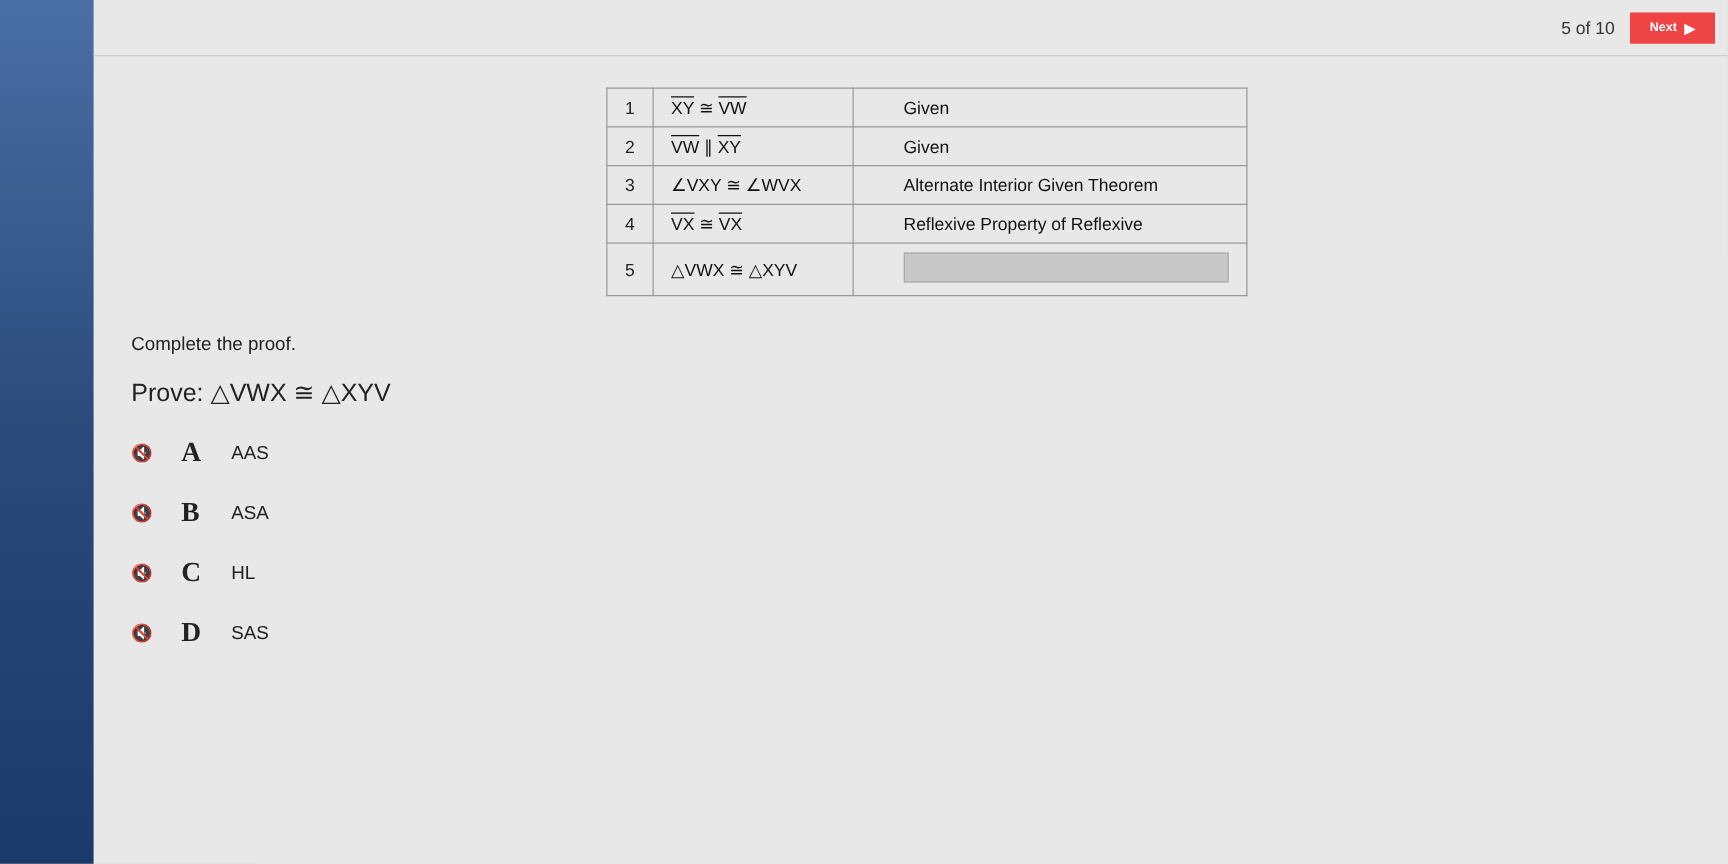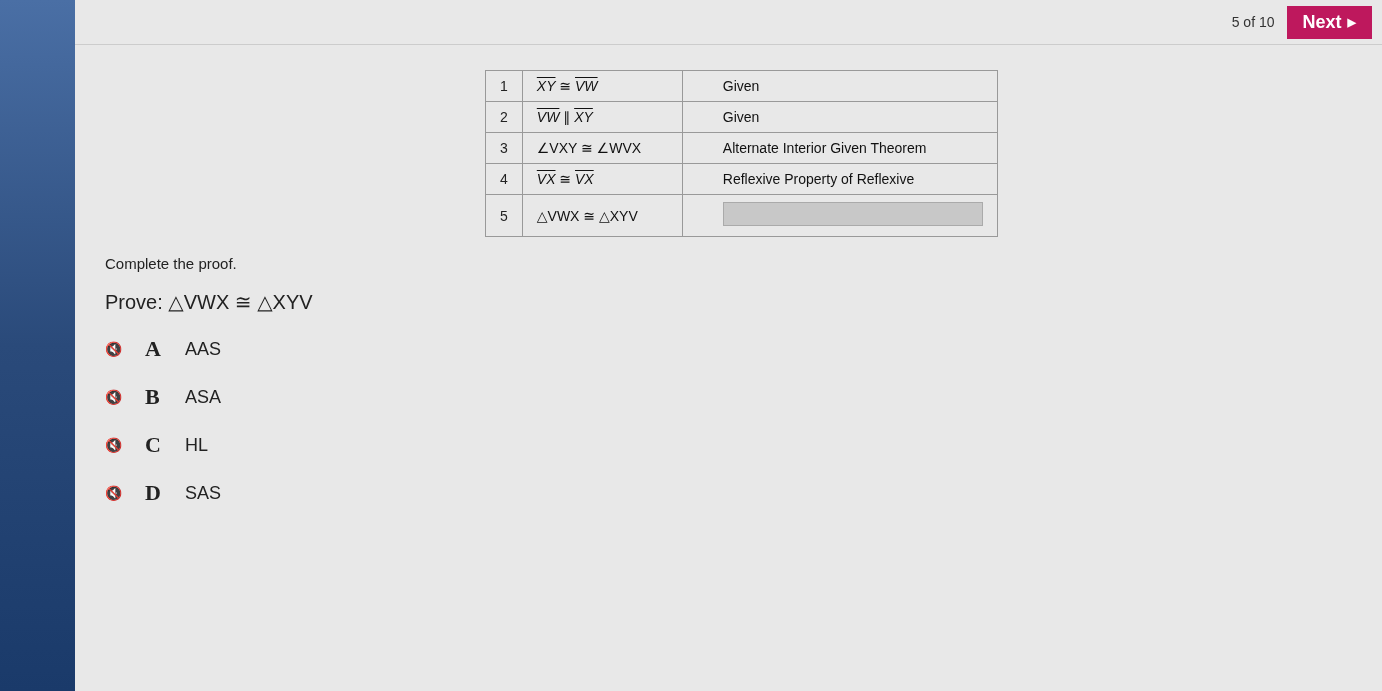--- a/index.html
+++ b/index.html
@@ -40,25 +40,25 @@
       border-bottom: 1px solid #ccc;
     }
 
     .progress-text {
       font-size: 14px;
       color: #333;
       margin-right: 12px;
     }
 
     .next-button {
-      background-color: #be185d;
+      background-color: #ef4444;
       color: white;
       border: none;
       padding: 6px 16px;
-      font-size: 18px;
+      font-size: 10px;
       cursor: pointer;
       display: flex;
       align-items: center;
       gap: 6px;
       font-weight: bold;
     }
 
     .next-button::after {
       content: '▶';
       font-size: 11px;
@@ -113,26 +113,25 @@
       width: 260px;
       height: 24px;
       background-color: #c8c8c8;
       border: 1px solid #aaa;
       display: inline-block;
     }
 
     
     .overline {
       text-decoration: overline;
-      font-style: italic;
     }
 
     
     .proof-section {
-      margin-top: 18px;
+      margin-top: 30px;
     }
 
     .complete-proof-label {
       font-size: 15px;
       color: #222;
       margin-bottom: 18px;
     }
 
     .prove-label {
       font-size: 20px;
@@ -162,21 +161,21 @@
 
     .choice-letter {
       font-size: 22px;
       font-weight: bold;
       color: #222;
       min-width: 24px;
       font-family: serif;
     }
 
     .choice-text {
-      font-size: 18px;
+      font-size: 15px;
       color: #222;
       font-weight: 500;
     }
   </style>
 </head>
 <body>
 
 <div class="left-sidebar"></div>
 
 <div class="top-bar">

